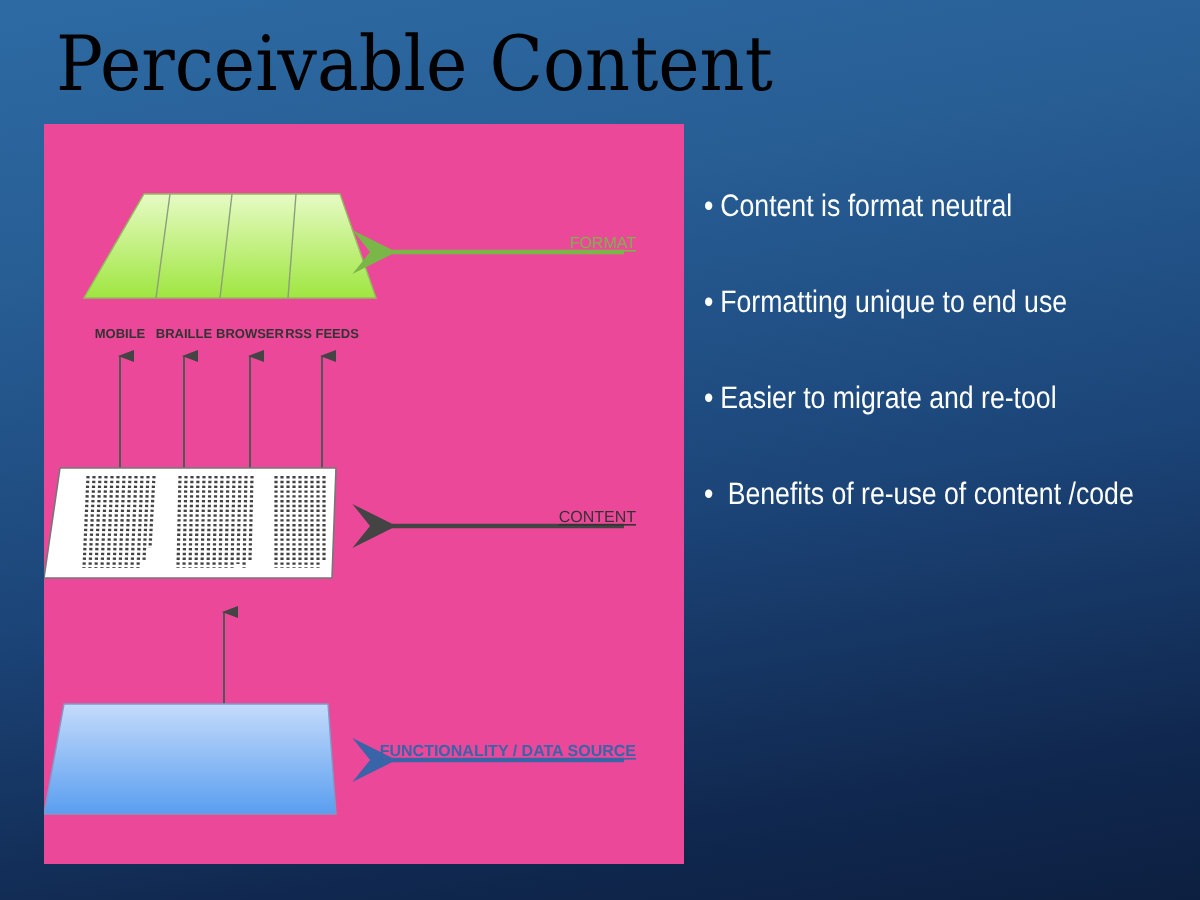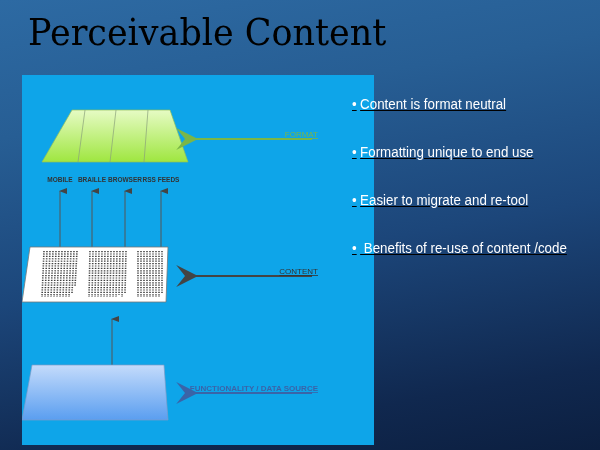--- a/index.html
+++ b/index.html
@@ -9,27 +9,27 @@
       font-family: "Liberation Sans", sans-serif;
     }
     .title {
       position: absolute; left: 28px; top: 8px;
       font-family: "DejaVu Serif", serif;
       font-size: 38px; color: #000; letter-spacing: 0px;
       transform: scaleX(0.92); transform-origin: left top;
       line-height: 48px;
     }
     .panel {
-      position: absolute; left: 22px; top: 75px; width: 352px; height: 370px;
-      background: #0ea5e9;
+      position: absolute; left: 22px; top: 62px; width: 320px; height: 370px;
+      background: #ec4899;
     }
     .panel svg { position: absolute; left: 0; top: 0; }
     .bullets {
       position: absolute; left: 352px; top: 92px; width: 248px;
-      margin: 0; padding: 0; list-style: none; text-decoration: underline;
+      margin: 0; padding: 0; list-style: none;
     }
     .bullets li {
       color: #ffffff; font-size: 15.5px; height: 48px; line-height: 24px;
       transform: scaleX(0.86); transform-origin: left top; white-space: nowrap;
     }
     .bullets li .dot { margin-right: 4px; }
   </style>
 </head>
 <body>
 

